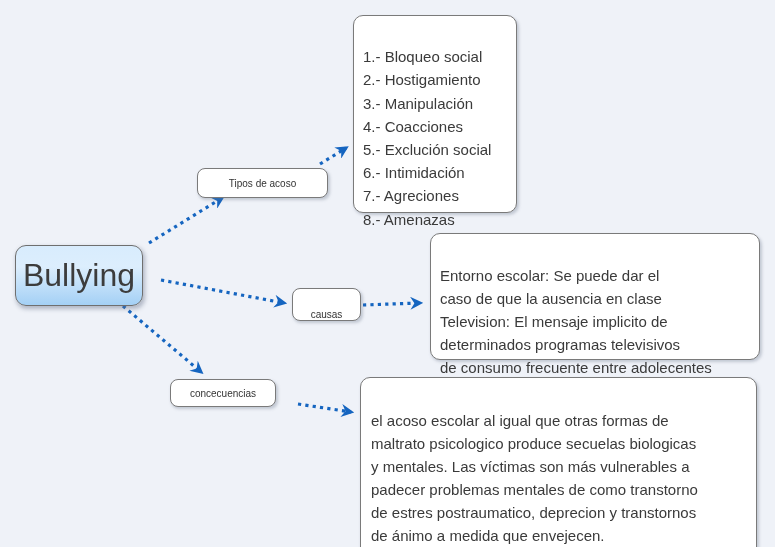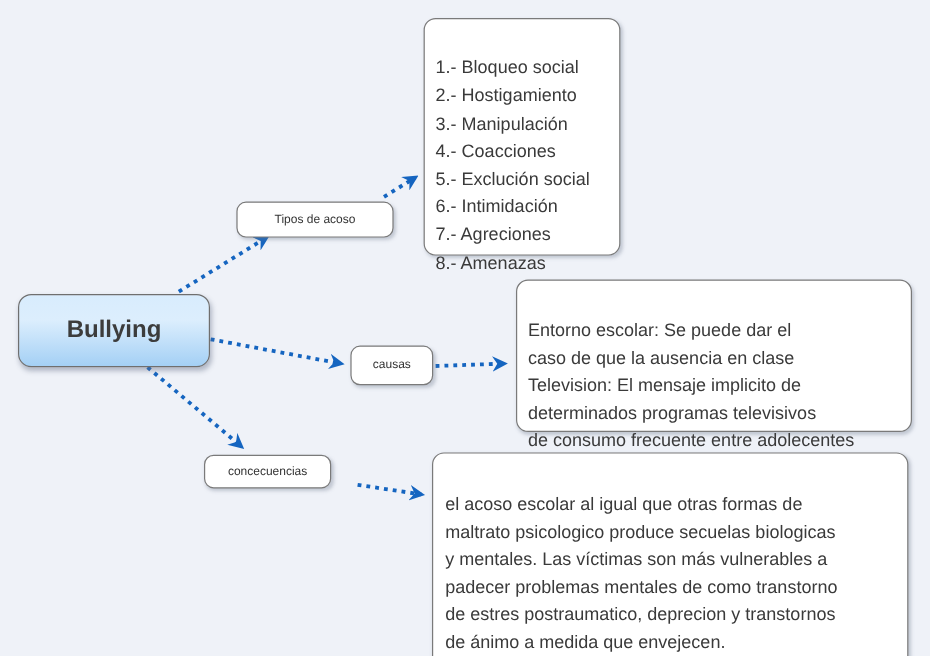--- a/index.html
+++ b/index.html
@@ -46,27 +46,27 @@
     display: flex;
     align-items: center;
     justify-content: center;
     box-shadow: 1.5px 2px 3px rgba(110,120,140,0.35);
     cursor: default;
     white-space: nowrap;
   }
   .root-topic {
     position: absolute;
     left: 15px; top: 245px;
-    width: 160px; height: 61px;
+    width: 128px; height: 61px;
     border: 1px solid #6f6f6f;
     border-radius: 11px;
     background: linear-gradient(to bottom, var(--root-fill-top) 0%, #dceefd 35%, var(--root-fill-bottom) 100%);
     color: var(--text);
-    font-size: 20px;
-    font-weight: bold;
+    font-size: 32px;
+    font-weight: normal;
     display: flex;
     align-items: center;
     justify-content: center;
     box-shadow: 1.5px 2.5px 4px rgba(100,110,135,0.45);
     cursor: default;
   }
   .detail-box {
     position: absolute;
     background: #ffffff;
     border: 1px solid var(--node-border);
@@ -75,21 +75,21 @@
     font-size: 15px;
     line-height: 23px;
     white-space: pre-line;
     box-shadow: 1.5px 2px 3px rgba(110,120,140,0.35);
     cursor: default;
   }
   .detail-tipos   { left: 353px; top: 15px;  width: 164px; height: 198px; padding: 6px 6px 6px 9px; line-height: 23.2px; }
   .detail-causas  { left: 430px; top: 233px; width: 330px; height: 127px; padding: 7px 8px 7px 9px; }
   .detail-conc    { left: 360px; top: 377px; width: 397px; height: 190px; padding: 8px 8px 8px 10px; }
   .topic-tipos { left: 197px; top: 168px; width: 131px; height: 30px; }
-  .topic-causas { left: 292px; top: 288px; width: 69px;  height: 33px; }
+  .topic-causas { left: 292px; top: 288px; width: 69px;  height: 33px; align-items: flex-end; }
   .topic-conc { left: 170px; top: 379px; width: 106px; height: 28px; }
 </style>
 </head>
 <body>
 
 <div class="canvas">
 
   <svg class="connectors" width="775" height="547" viewBox="0 0 775 547" aria-hidden="true">
     <defs>
       <marker id="ah" viewBox="0 0 10 10" refX="7.5" refY="5" markerWidth="13" markerHeight="13" markerUnits="userSpaceOnUse" orient="auto">

